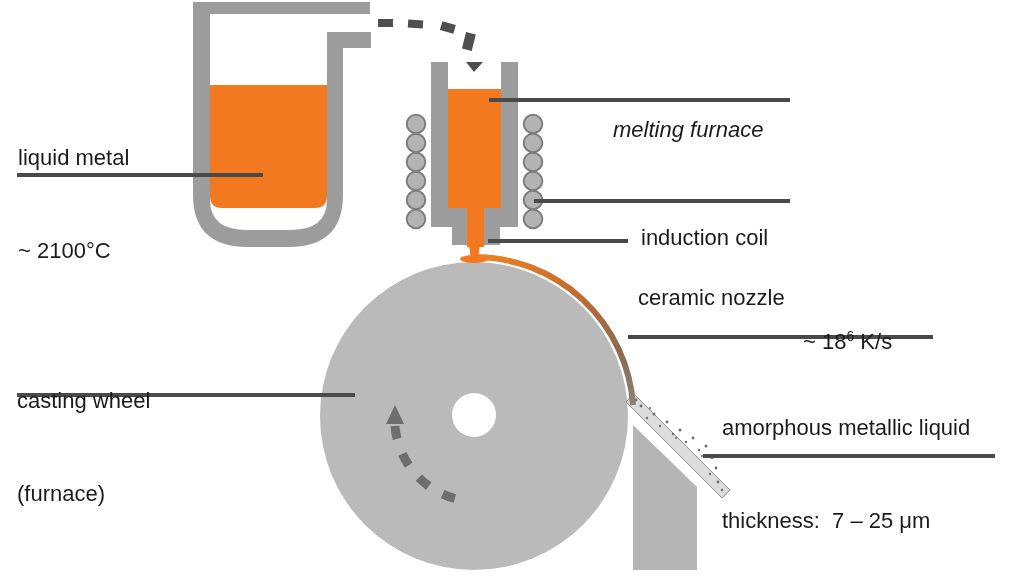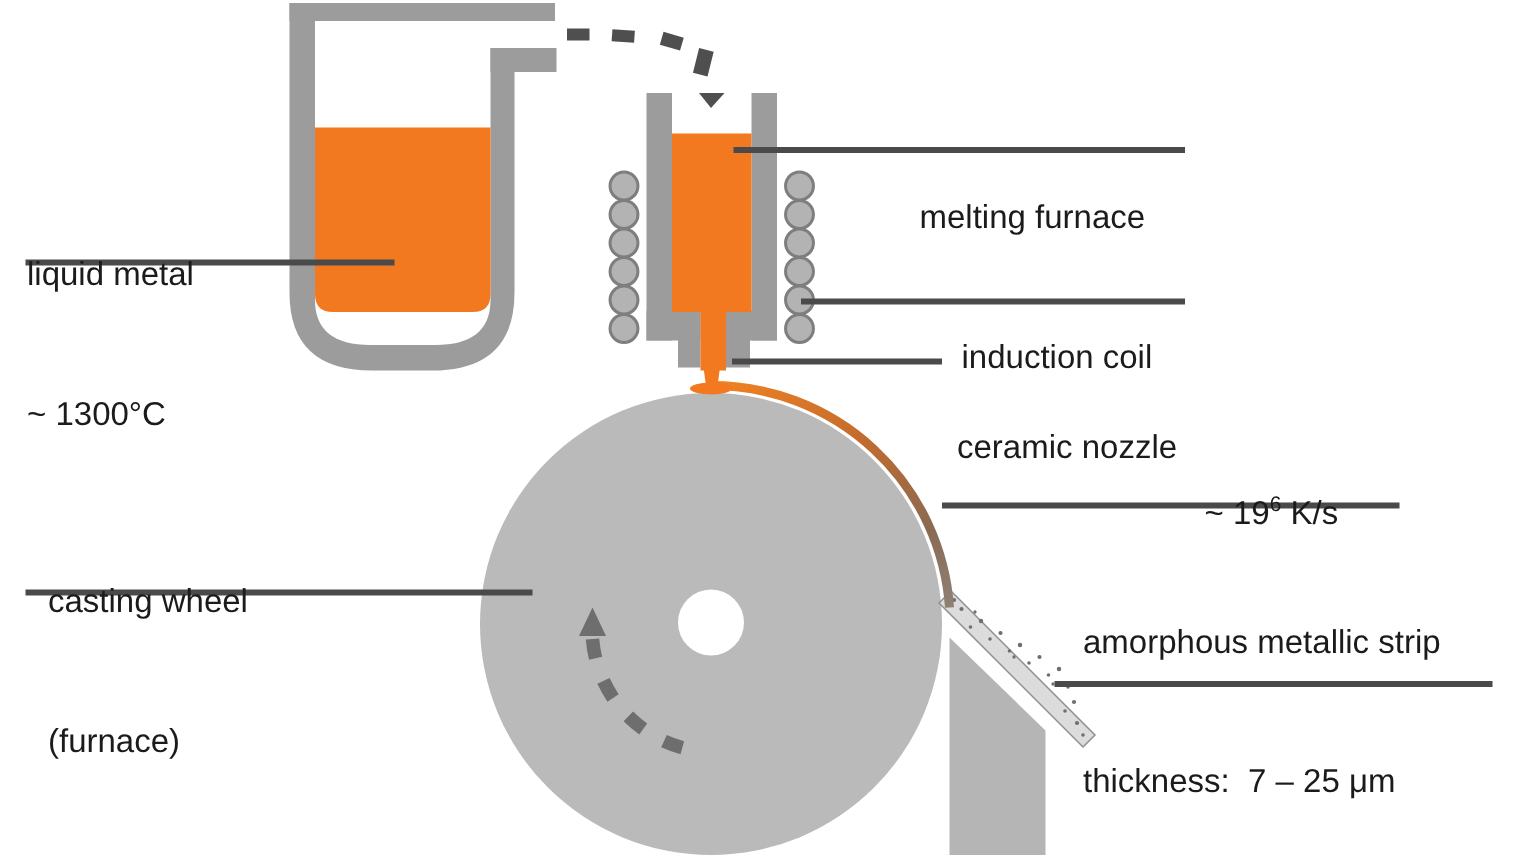--- a/index.html
+++ b/index.html
@@ -134,45 +134,45 @@
       <line class="leader" x1="17" y1="175" x2="263" y2="175"></line>
       <line class="leader" x1="489" y1="100" x2="790" y2="100"></line>
       <line class="leader" x1="534" y1="201" x2="790" y2="201"></line>
       <line class="leader" x1="488" y1="241" x2="628" y2="241"></line>
       <line class="leader" x1="17" y1="395" x2="355" y2="395"></line>
       <line class="leader" x1="628" y1="337" x2="933" y2="337"></line>
       <line class="leader" x1="703" y1="456" x2="995" y2="456"></line>
     </g>
   </svg>
 
-  <div class="lbl" style="left:18px;top:105px;">
+  <div class="lbl" style="left:18px;top:80px;">
     <div>liquid metal</div>
-    <div>~ 1300°C</div>
+    <div>~ 2100°C</div>
   </div>
 
-  <div class="lbl" style="left:613px;top:67px;">
+  <div class="lbl" style="left:613px;top:52px;font-style:italic;">
     <div>melting furnace</div>
   </div>
 
   <div class="lbl" style="left:641px;top:160px;">
     <div>induction coil</div>
   </div>
 
   <div class="lbl" style="left:638px;top:220px;">
     <div>ceramic nozzle</div>
   </div>
 
   <div class="lbl" style="left:803px;top:264px;">
-    <div><span>~ 19</span><sup>6</sup><span> K/s</span></div>
+    <div><span>~ 18</span><sup>6</sup><span> K/s</span></div>
   </div>
 
   <div class="lbl" style="left:722px;top:350px;">
-    <div>amorphous metallic strip</div>
+    <div>amorphous metallic liquid</div>
     <div>thickness:  7 – 25 μm</div>
     
   </div>
 
-  <div class="lbl" style="left:32px;top:323px;">
+  <div class="lbl" style="left:17px;top:323px;">
     <div>casting wheel</div>
     <div>(furnace)</div>
   </div>
 
 </div>
 
 </body></html>

